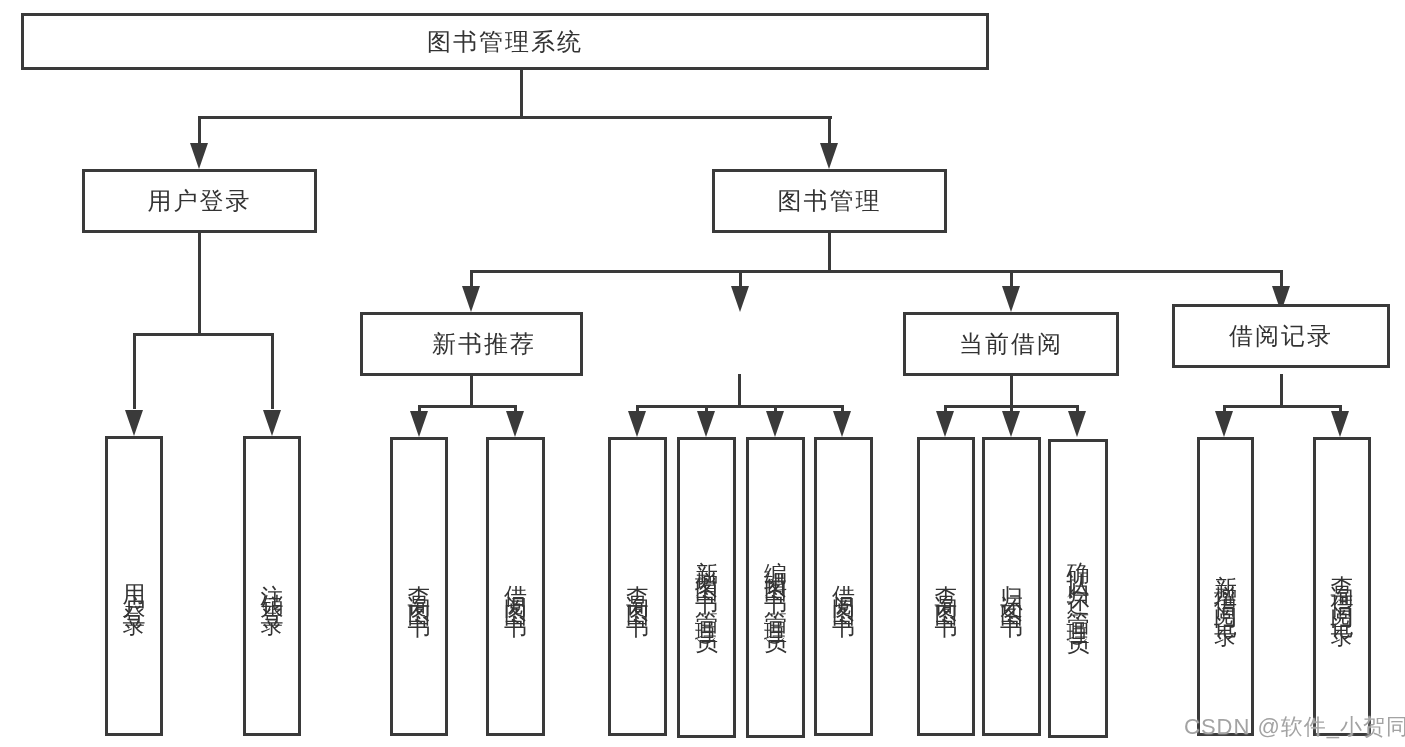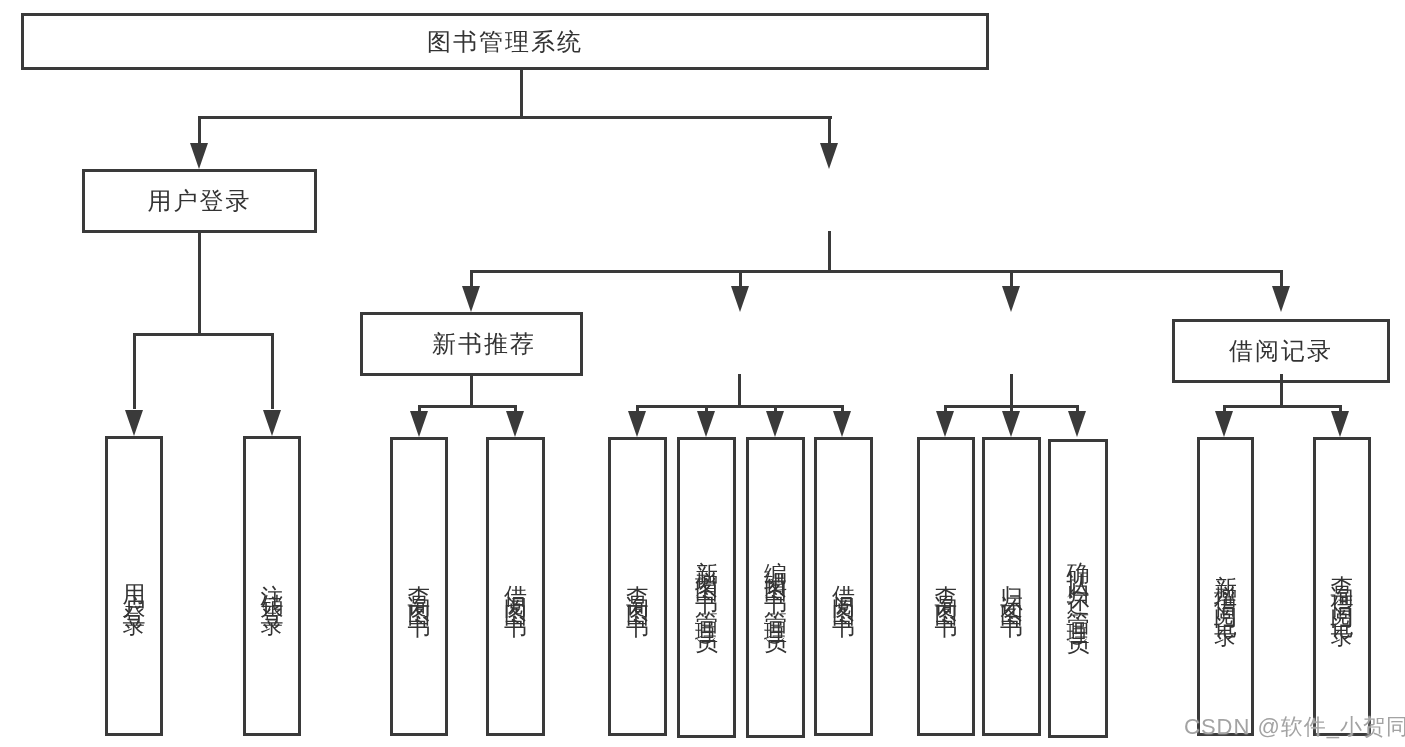--- a/index.html
+++ b/index.html
@@ -61,41 +61,43 @@
   <div class="node" style="left:21px;top:13px;width:968px;height:57px;">图书管理系统</div>
 
   <div class="vline" style="left:520px;top:68px;height:50px;"></div>
   <div class="hline" style="left:198px;top:116px;width:634px;"></div>
   <div class="vline" style="left:198px;top:116px;height:30px;"></div>
   <div class="arrow" style="left:190px;top:143px;"></div>
   <div class="vline" style="left:828px;top:116px;height:30px;"></div>
   <div class="arrow" style="left:820px;top:143px;"></div>
 
   <div class="node" style="left:82px;top:169px;width:235px;height:64px;">用户登录</div>
+  <div class="node" style="left:712px;top:169px;width:235px;height:64px;">图书管理</div>
 
   <div class="vline" style="left:198px;top:231px;height:105px;"></div>
   <div class="hline" style="left:133px;top:333px;width:141px;"></div>
   <div class="vline" style="left:133px;top:333px;height:76px;"></div>
   <div class="arrow" style="left:125px;top:410px;"></div>
   <div class="vline" style="left:271px;top:333px;height:76px;"></div>
   <div class="arrow" style="left:263px;top:410px;"></div>
 
   <div class="vline" style="left:828px;top:231px;height:41px;"></div>
   <div class="hline" style="left:470px;top:270px;width:812px;"></div>
   <div class="vline" style="left:470px;top:270px;height:18px;"></div>
   <div class="arrow" style="left:462px;top:286px;"></div>
   <div class="vline" style="left:739px;top:270px;height:18px;"></div>
   <div class="arrow" style="left:731px;top:286px;"></div>
   <div class="vline" style="left:1010px;top:270px;height:18px;"></div>
   <div class="arrow" style="left:1002px;top:286px;"></div>
   <div class="vline" style="left:1280px;top:270px;height:18px;"></div>
   <div class="arrow" style="left:1272px;top:286px;"></div>
 
   <div class="node" style="left:360px;top:312px;width:223px;height:64px;padding-left:25px;">新书推荐</div>
-  <div class="node" style="left:1172px;top:319px;width:218px;height:64px;">借阅记录</div>
+  <div class="node" style="left:903px;top:312px;width:216px;height:64px;">当前借阅</div>
+  <div class="node" style="left:1172px;top:304px;width:218px;height:64px;">借阅记录</div>
 
   <div class="vline" style="left:470px;top:374px;height:34px;"></div>
   <div class="hline" style="left:418px;top:405px;width:99px;"></div>
   <div class="vline" style="left:418px;top:405px;height:10px;"></div>
   <div class="arrow" style="left:410px;top:411px;"></div>
   <div class="vline" style="left:514px;top:405px;height:10px;"></div>
   <div class="arrow" style="left:506px;top:411px;"></div>
 
   <div class="vline" style="left:738px;top:374px;height:34px;"></div>
   <div class="hline" style="left:636px;top:405px;width:208px;"></div>

